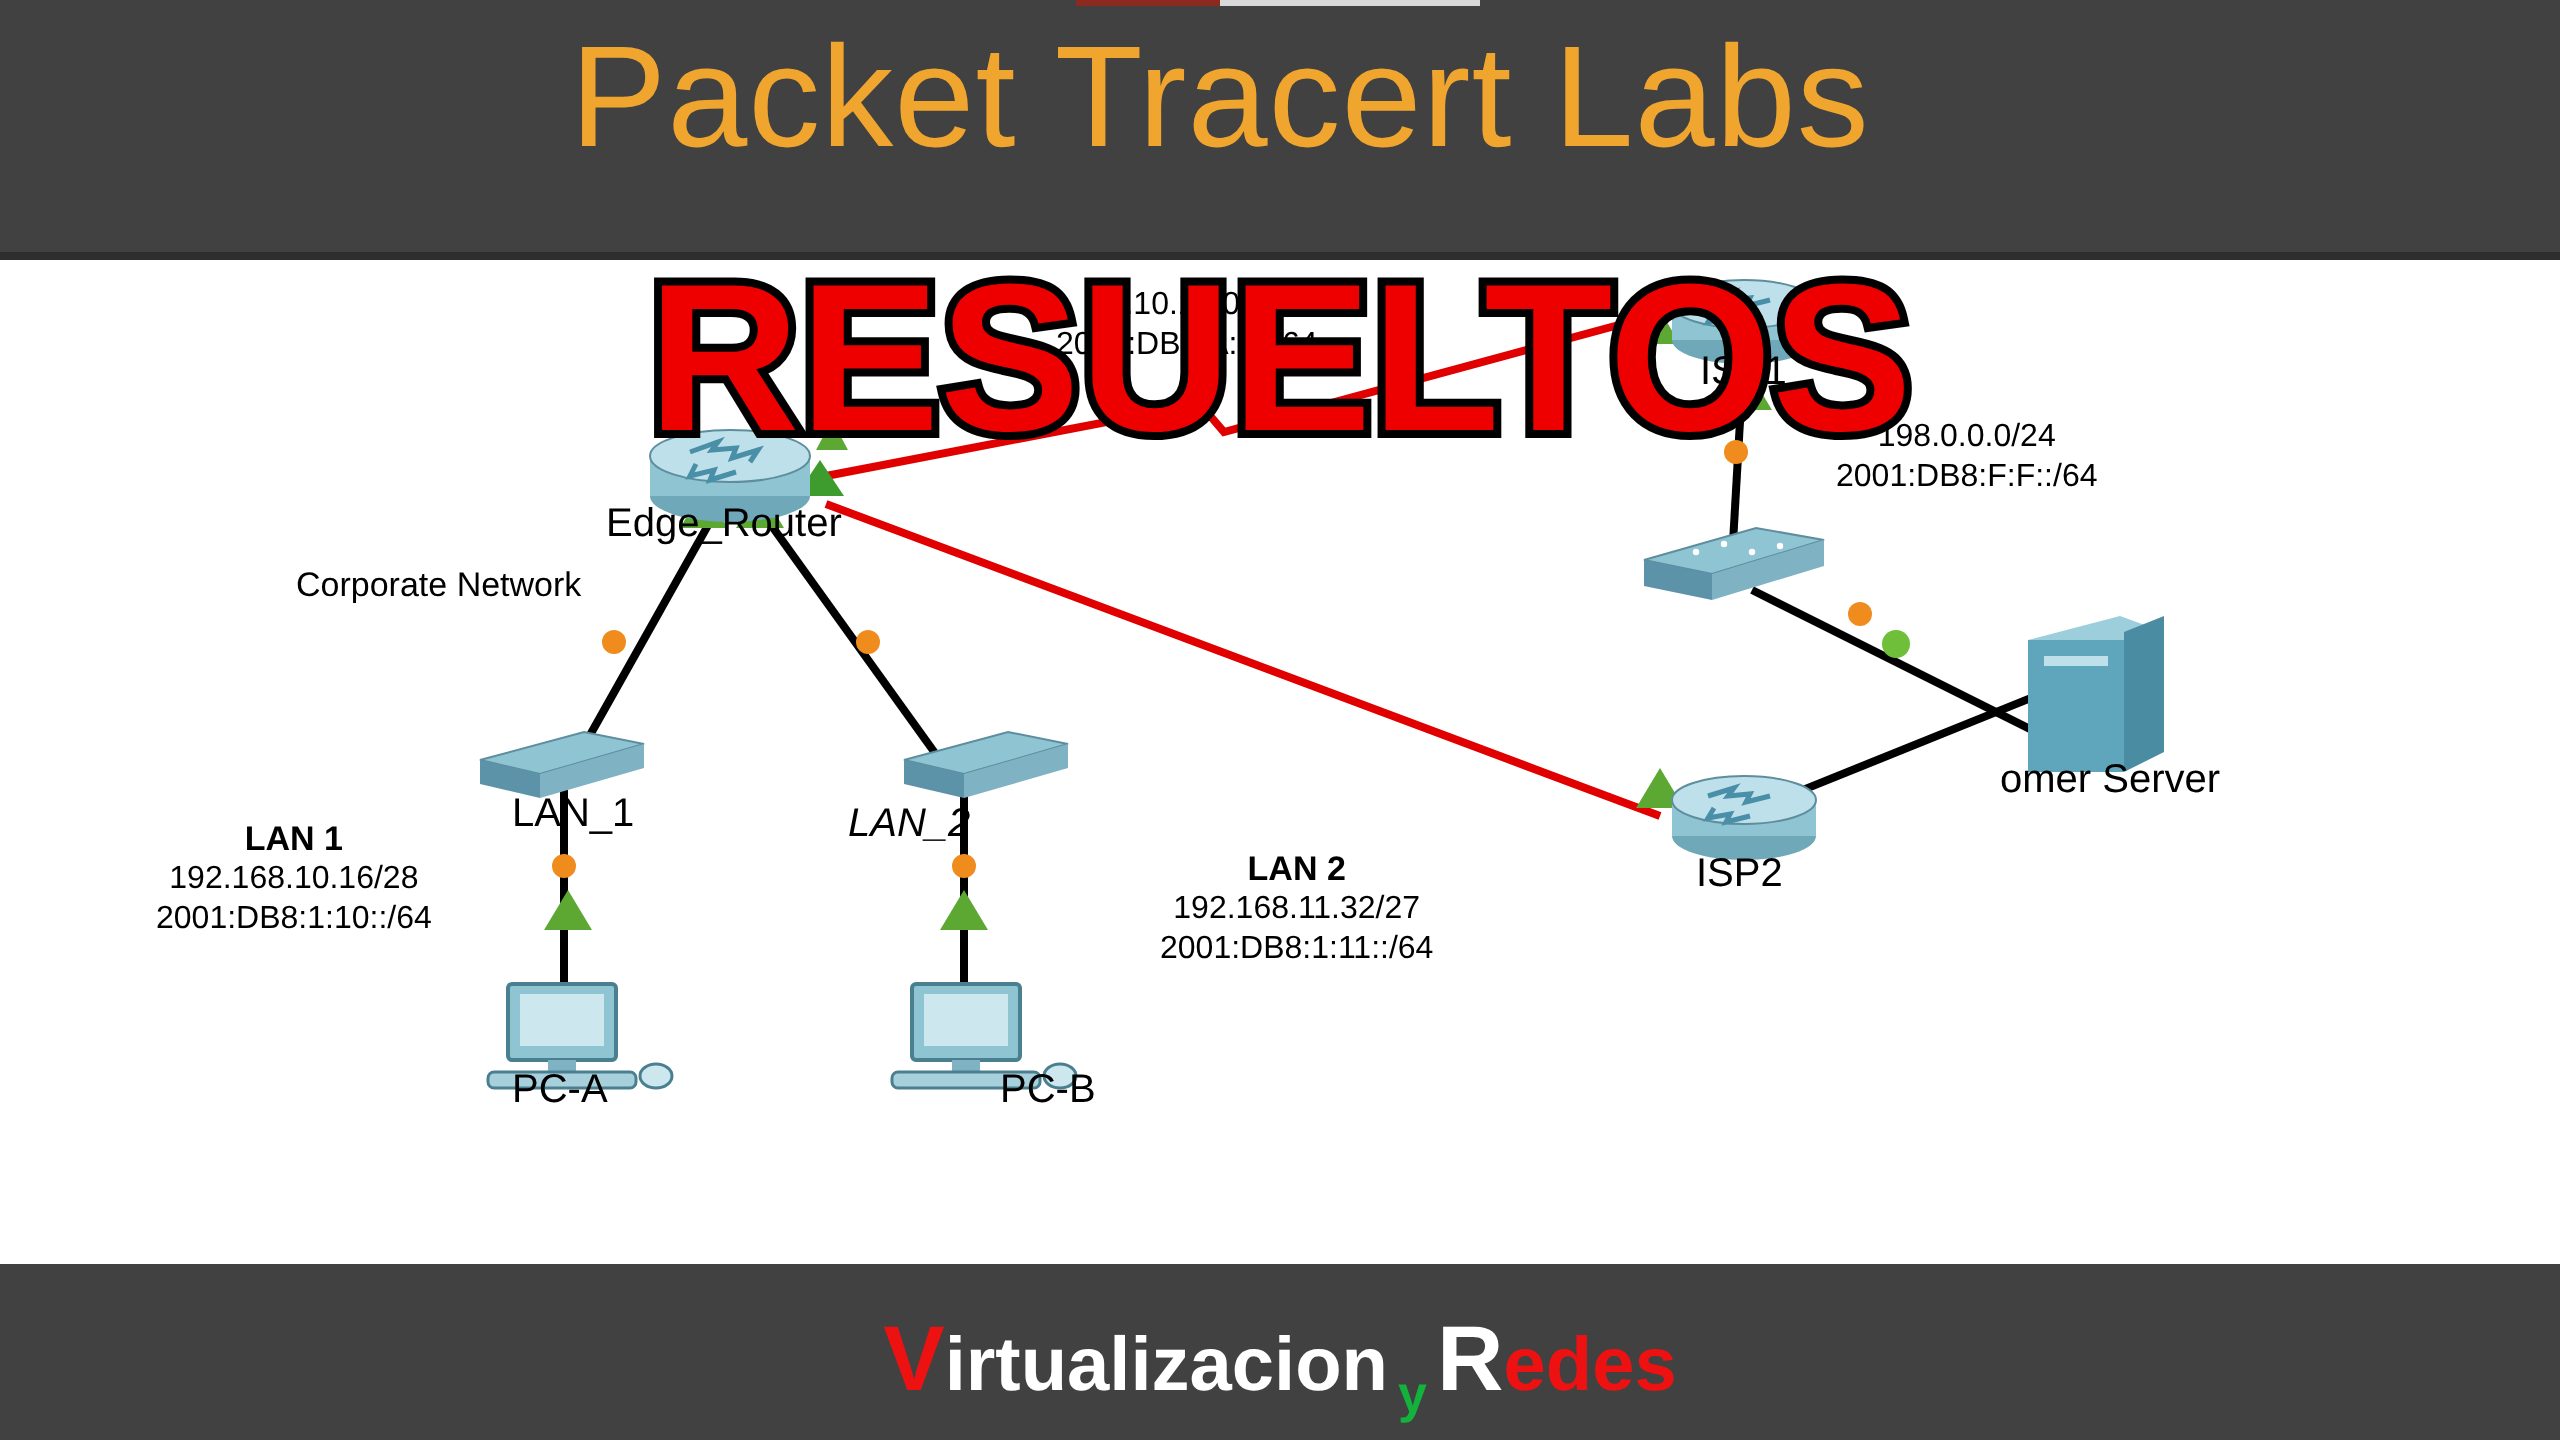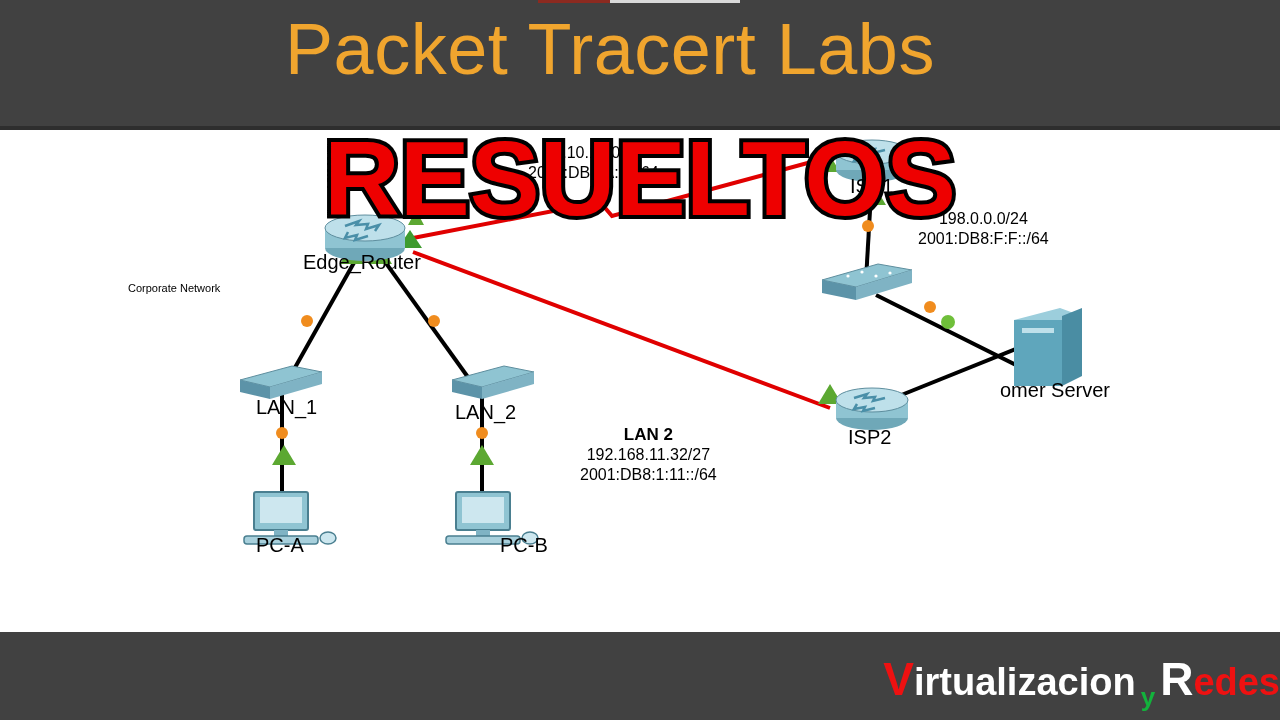--- a/index.html
+++ b/index.html
@@ -49,21 +49,21 @@
 
   
   .footer-band {
     position: absolute; left: 0; top: 632px;
     width: 1280px; height: 88px;
     background: #414141;
   }
   .footer-brand {
     position: absolute; left: 0; top: 652px;
     width: 1280px;
-    text-align: right;
+    text-align: center;
     font-size: 38px;
     font-weight: bold;
     white-space: nowrap;
     font-family: "Liberation Sans", sans-serif;
   }
   .fb-v  { color: #ee1111; font-size: 46px; }
   .fb-w1 { color: #ffffff; }
   .fb-y  { color: #13b23c; font-size: 26px; position: relative; top: 11px; padding: 0 5px; }
   .fb-r  { color: #ffffff; font-size: 46px; }
   .fb-w2 { color: #ee1111; }
@@ -80,21 +80,21 @@
   .lbl {
     position: absolute;
     color: #000000;
     font-family: "Liberation Sans", sans-serif;
     white-space: nowrap;
     line-height: 1.25;
   }
   .lbl-device { font-size: 20px; }
   .lbl-net    { font-size: 16px; text-align: center; }
   .lbl-head   { font-size: 17px; font-weight: bold; text-align: center; }
-  .lbl-area   { font-size: 11px; }
+  .lbl-area   { font-size: 17px; margin-left: 20px; }
   .lbl-box    { background: #ffffff; padding: 1px 4px; }
   .wm-svg { position: absolute; left: 0; top: 288px; width: 1280px; height: 110px; pointer-events: none; }
 </style>
 </head>
 <body>
 
 <div id="stage">
 
   <div class="header-band">
     <div class="header-rule-red"></div>
@@ -212,38 +212,43 @@
         <rect x="1014" y="190" width="48" height="66" fill="#5FA6BC"></rect>
         <polygon points="1062,186 1082,178 1082,246 1062,256" fill="#4A8DA3"></polygon>
         <rect x="1022" y="198" width="32" height="5" fill="#BEE0EA"></rect>
       </g>
     </svg>
 
     <div class="lbl lbl-device" style="left:303px; top:120px;">Edge_Router</div>
     <div class="lbl lbl-device" style="left:850px; top:44px;">ISP1</div>
     <div class="lbl lbl-device" style="left:848px; top:295px;">ISP2</div>
     <div class="lbl lbl-device" style="left:244px; top:265px;margin-left:12px;">LAN_1</div>
-    <div class="lbl lbl-device" style="left:455px; top:270px;">LAN_2</div>
+    <div class="lbl lbl-device" style="left:424px; top:270px;font-style:italic;">LAN_2</div>
     <div class="lbl lbl-device" style="left:256px; top:403px;">PC-A</div>
     <div class="lbl lbl-device" style="left:472px; top:403px;margin-left:28px;">PC-B</div>
     <div class="lbl lbl-device" style="left:1000px; top:248px;">omer Server</div>
 
     <div class="lbl lbl-area" style="left:128px; top:152px;">Corporate Network</div>
 
     <div class="lbl lbl-box" style="left:524px; top:12px;">
       <div class="lbl-net">10.10.10.0/30</div>
       <div class="lbl-net">2001:DB8:A:1::/64</div>
     </div>
 
     <div class="lbl lbl-box" style="left:914px; top:78px;">
       <div class="lbl-net">198.0.0.0/24</div>
       <div class="lbl-net">2001:DB8:F:F::/64</div>
     </div>
 
 
+    <div class="lbl lbl-box" style="left:74px; top:278px;">
+      <div class="lbl-head">LAN 1</div>
+      <div class="lbl-net">192.168.10.16/28</div>
+      <div class="lbl-net">2001:DB8:1:10::/64</div>
+    </div>
 
     <div class="lbl lbl-box" style="left:576px; top:293px;">
       <div class="lbl-head">LAN 2</div>
       <div class="lbl-net">192.168.11.32/27</div>
       <div class="lbl-net">2001:DB8:1:11::/64</div>
     </div>
 
 
     <svg class="wm-svg" viewBox="0 0 1280 110">
       <text id="wm-text" x="640" y="85" text-anchor="middle" font-family="Liberation Sans, sans-serif" font-size="105" font-weight="bold" fill="#EE0000" stroke="#000000" stroke-width="8" paint-order="stroke">RESUELTOS</text>

